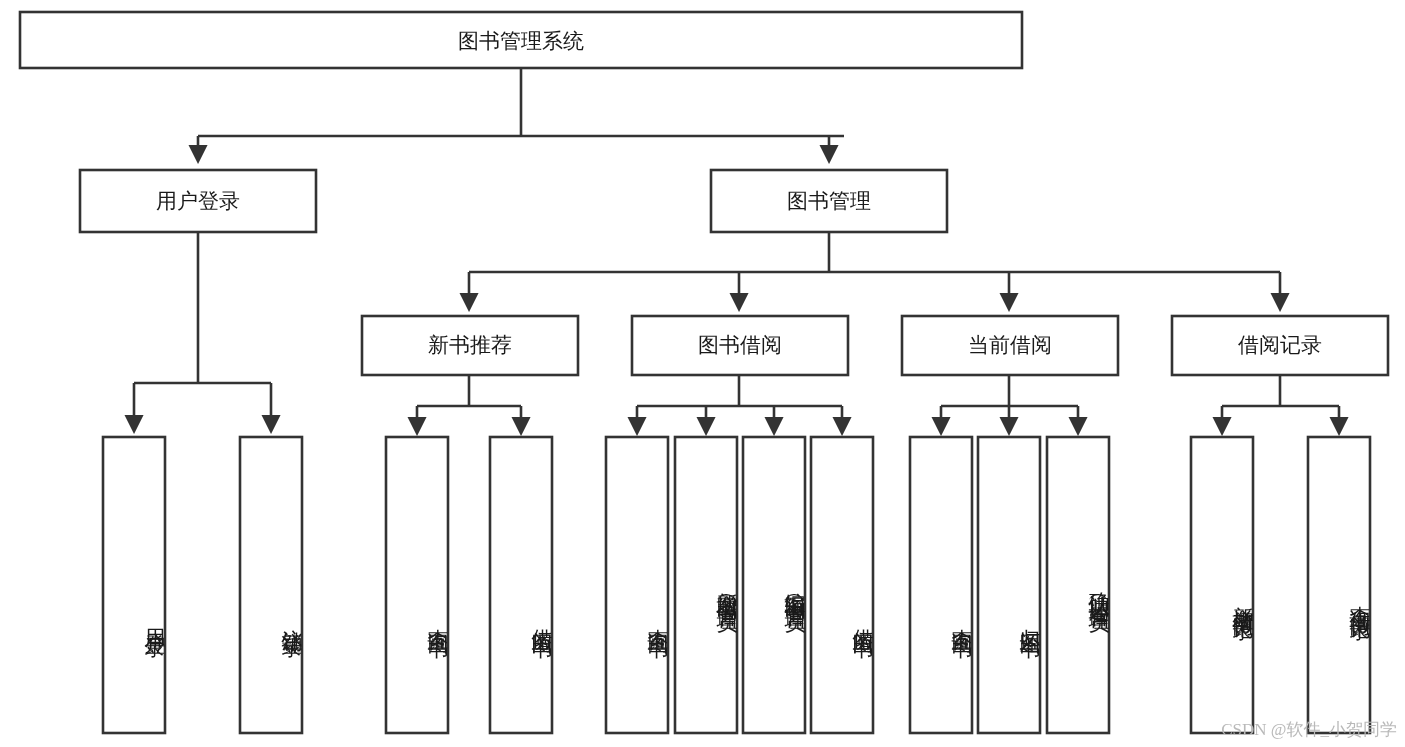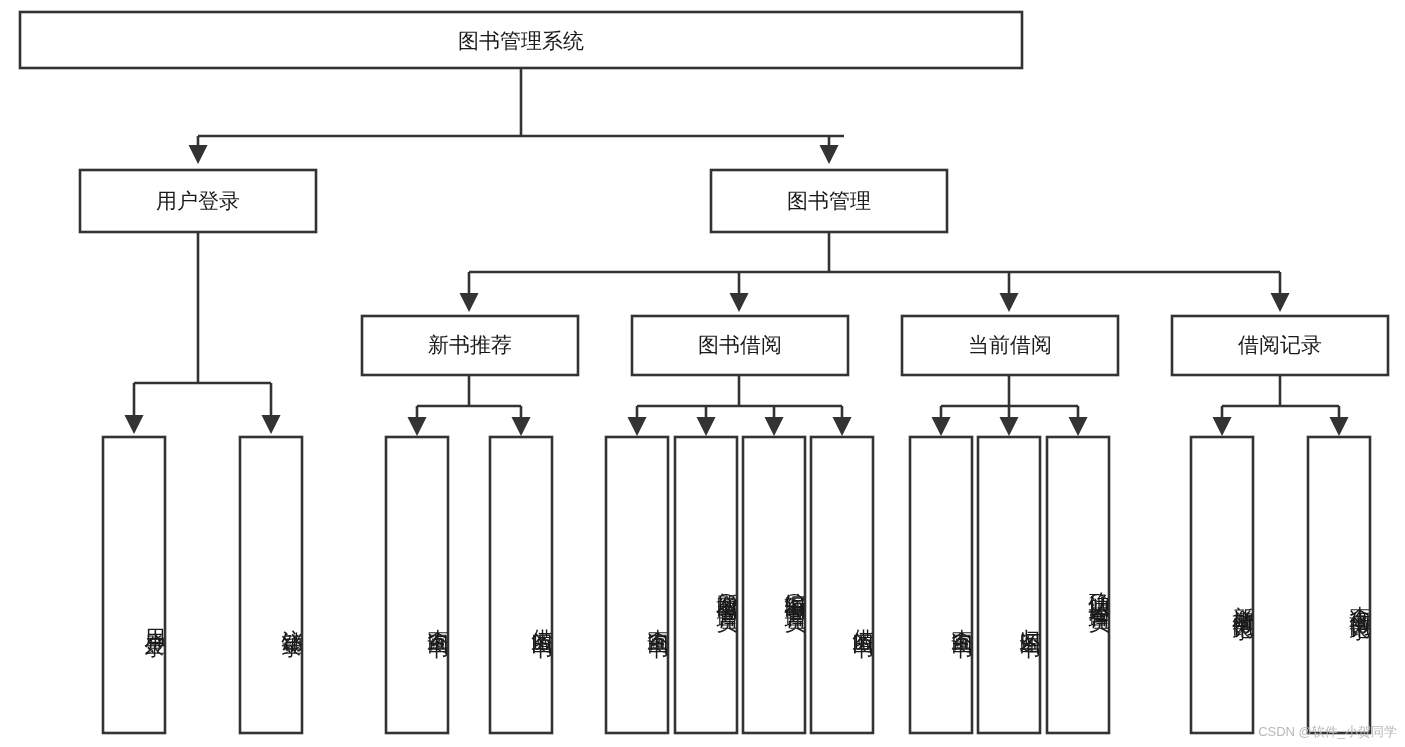--- a/index.html
+++ b/index.html
@@ -53,22 +53,22 @@
     display: flex;
     align-items: flex-start;
     justify-content: center;
     white-space: nowrap;
     pointer-events: none;
   }
   .watermark {
     position: absolute;
     right: 8px;
     bottom: 6px;
-    font-family: Liberation Sans, sans-serif;
-    font-size: 13px;
+    font-family: Liberation Serif, serif;
+    font-size: 17px;
     color: #b9b9b9;
     white-space: nowrap;
   }
 </style>
 </head>
 <body>
 
 <div id="canvas">
 
   <svg class="diagram" viewBox="0 0 1405 747">

